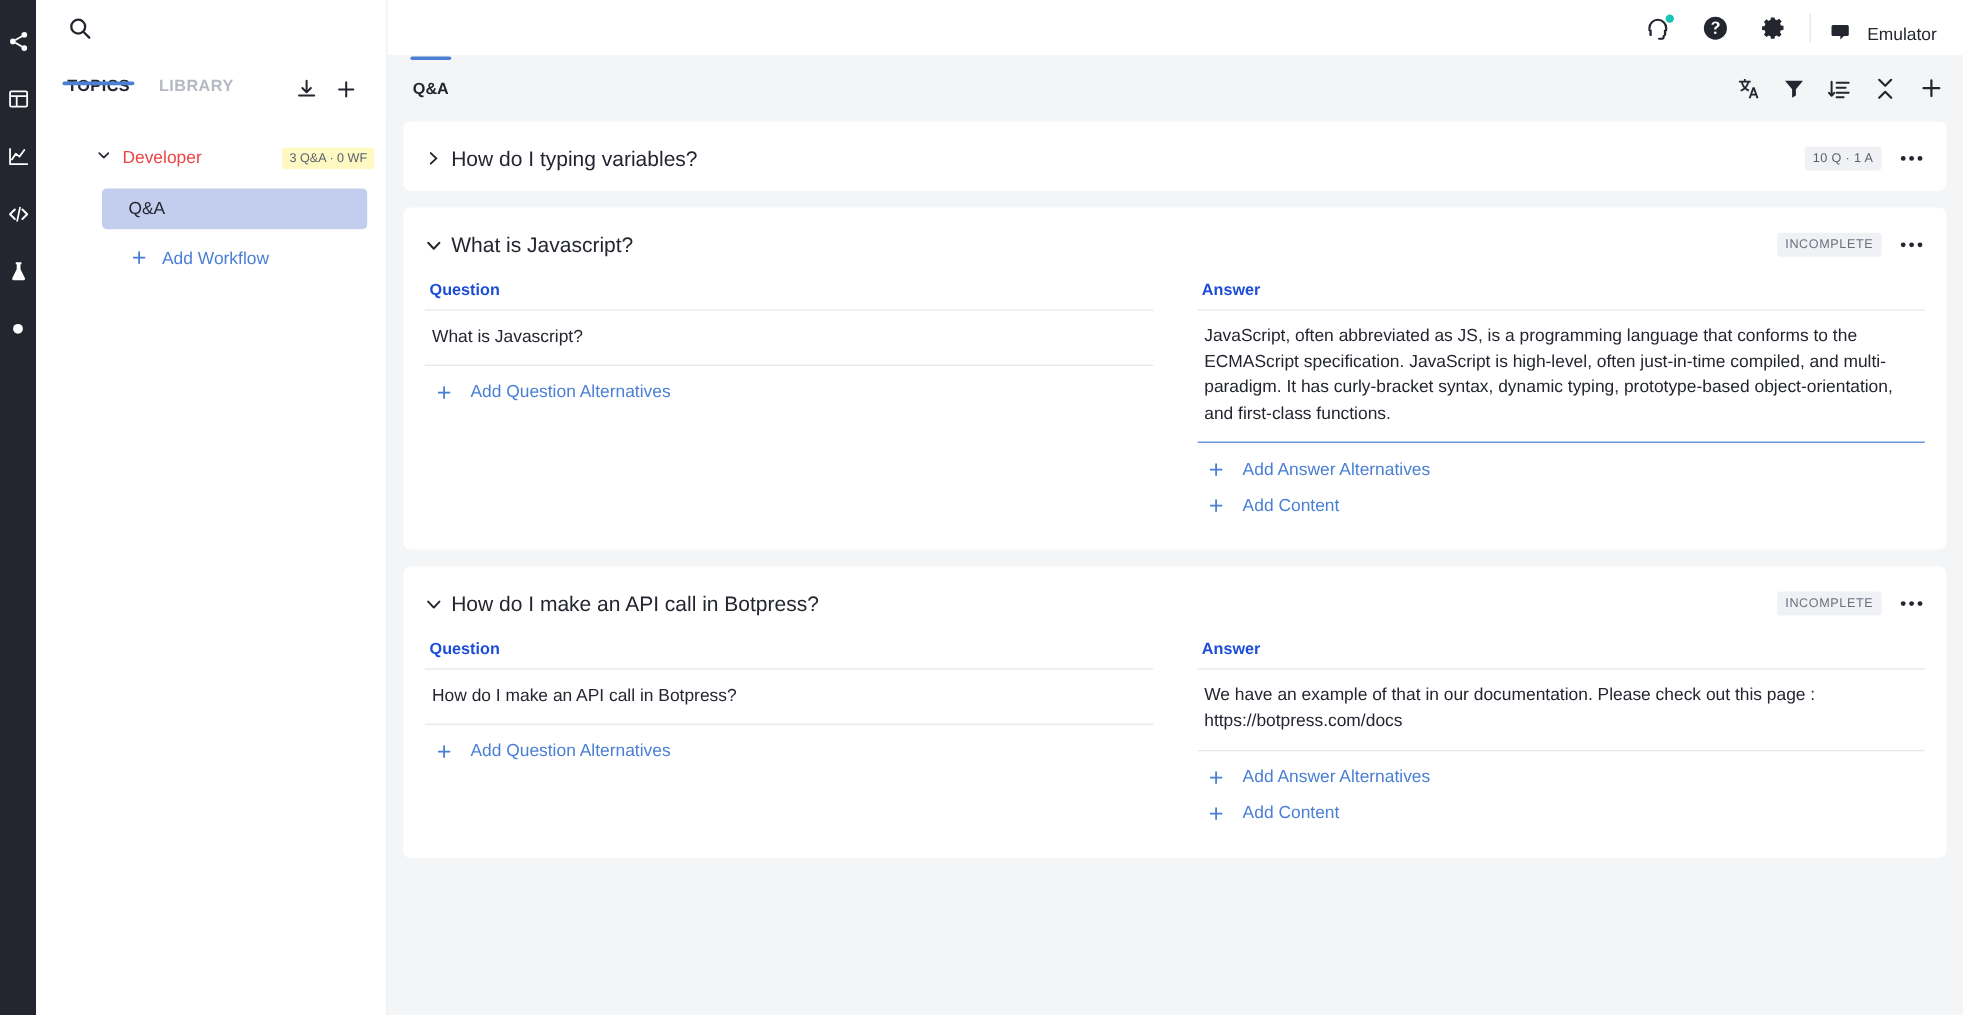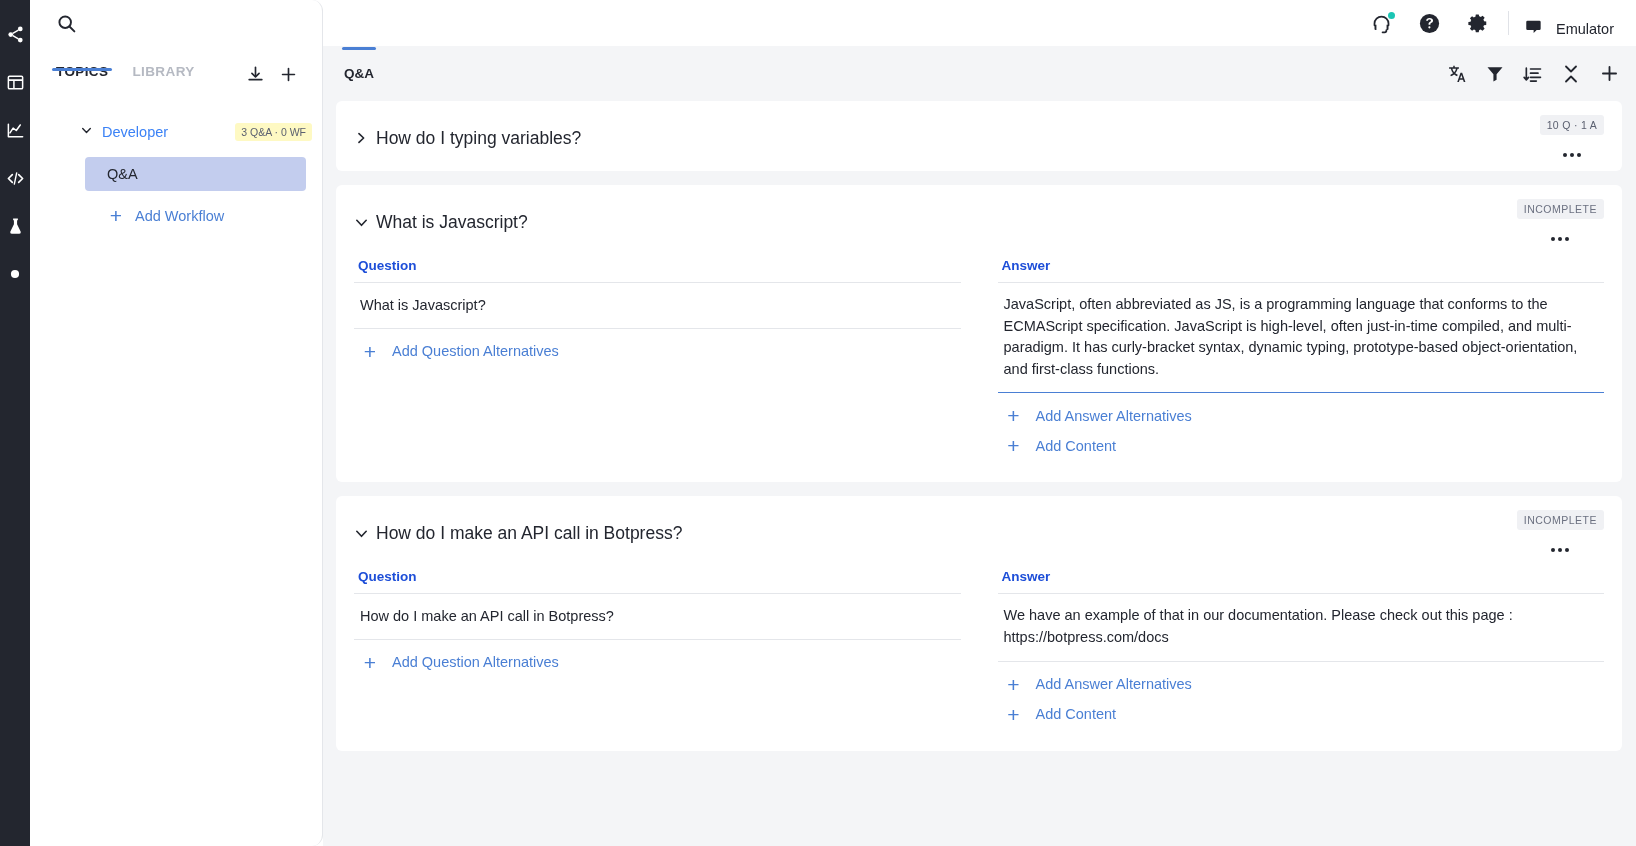--- a/index.html
+++ b/index.html
@@ -31,21 +31,20 @@
 
   
   .sidebar {
     width: 293px;
     flex: 0 0 293px;
     height: 846px;
     background: #ffffff;
     border-right: 1px solid #e4e6ea;
     display: flex;
     flex-direction: column;
-    border-radius: 11px;
   }
   .sidebar-search {
     height: 46px;
     display: flex;
     align-items: center;
     padding-left: 26px;
   }
   .sidebar-tabs {
     height: 47px;
     display: flex;
@@ -88,21 +87,21 @@
     display: flex; align-items: center;
     height: 26px;
     padding: 0 10px 0 48px;
     position: relative;
     cursor: pointer;
   }
   .tree-caret {
     position: absolute; left: 50px; top: 50%; transform: translateY(-50%);
   }
   .tree-group-label {
-    font-size: 14.5px; color: #3b82f6; margin-left: 24px;
+    font-size: 14.5px; color: #ef4444; margin-left: 24px;
   }
   .tree-badge {
     margin-left: auto;
     font-size: 10.5px;
     color: #5b6070;
     background: #fef9c3;
     border-radius: 3px;
     padding: 3px 6px;
     white-space: nowrap;
   }
@@ -216,21 +215,21 @@
     padding: 14px 0 10px 0;
   }
   .card-caret { width: 22px; display: flex; align-items: center; justify-content: flex-start; cursor: pointer; }
   .card-title {
     font-size: 17.5px;
     color: #23262f;
     font-weight: normal;
   }
   .card-header-right {
     margin-left: auto;
-    display: flex; align-items: center; gap: 14px; flex-direction: column;
+    display: flex; align-items: center; gap: 14px;
   }
   .pill {
     font-size: 10.5px;
     color: #5b6070;
     background: #f0f1f4;
     border-radius: 3px;
     padding: 4px 7px;
     letter-spacing: .3px;
     white-space: nowrap;
   }

